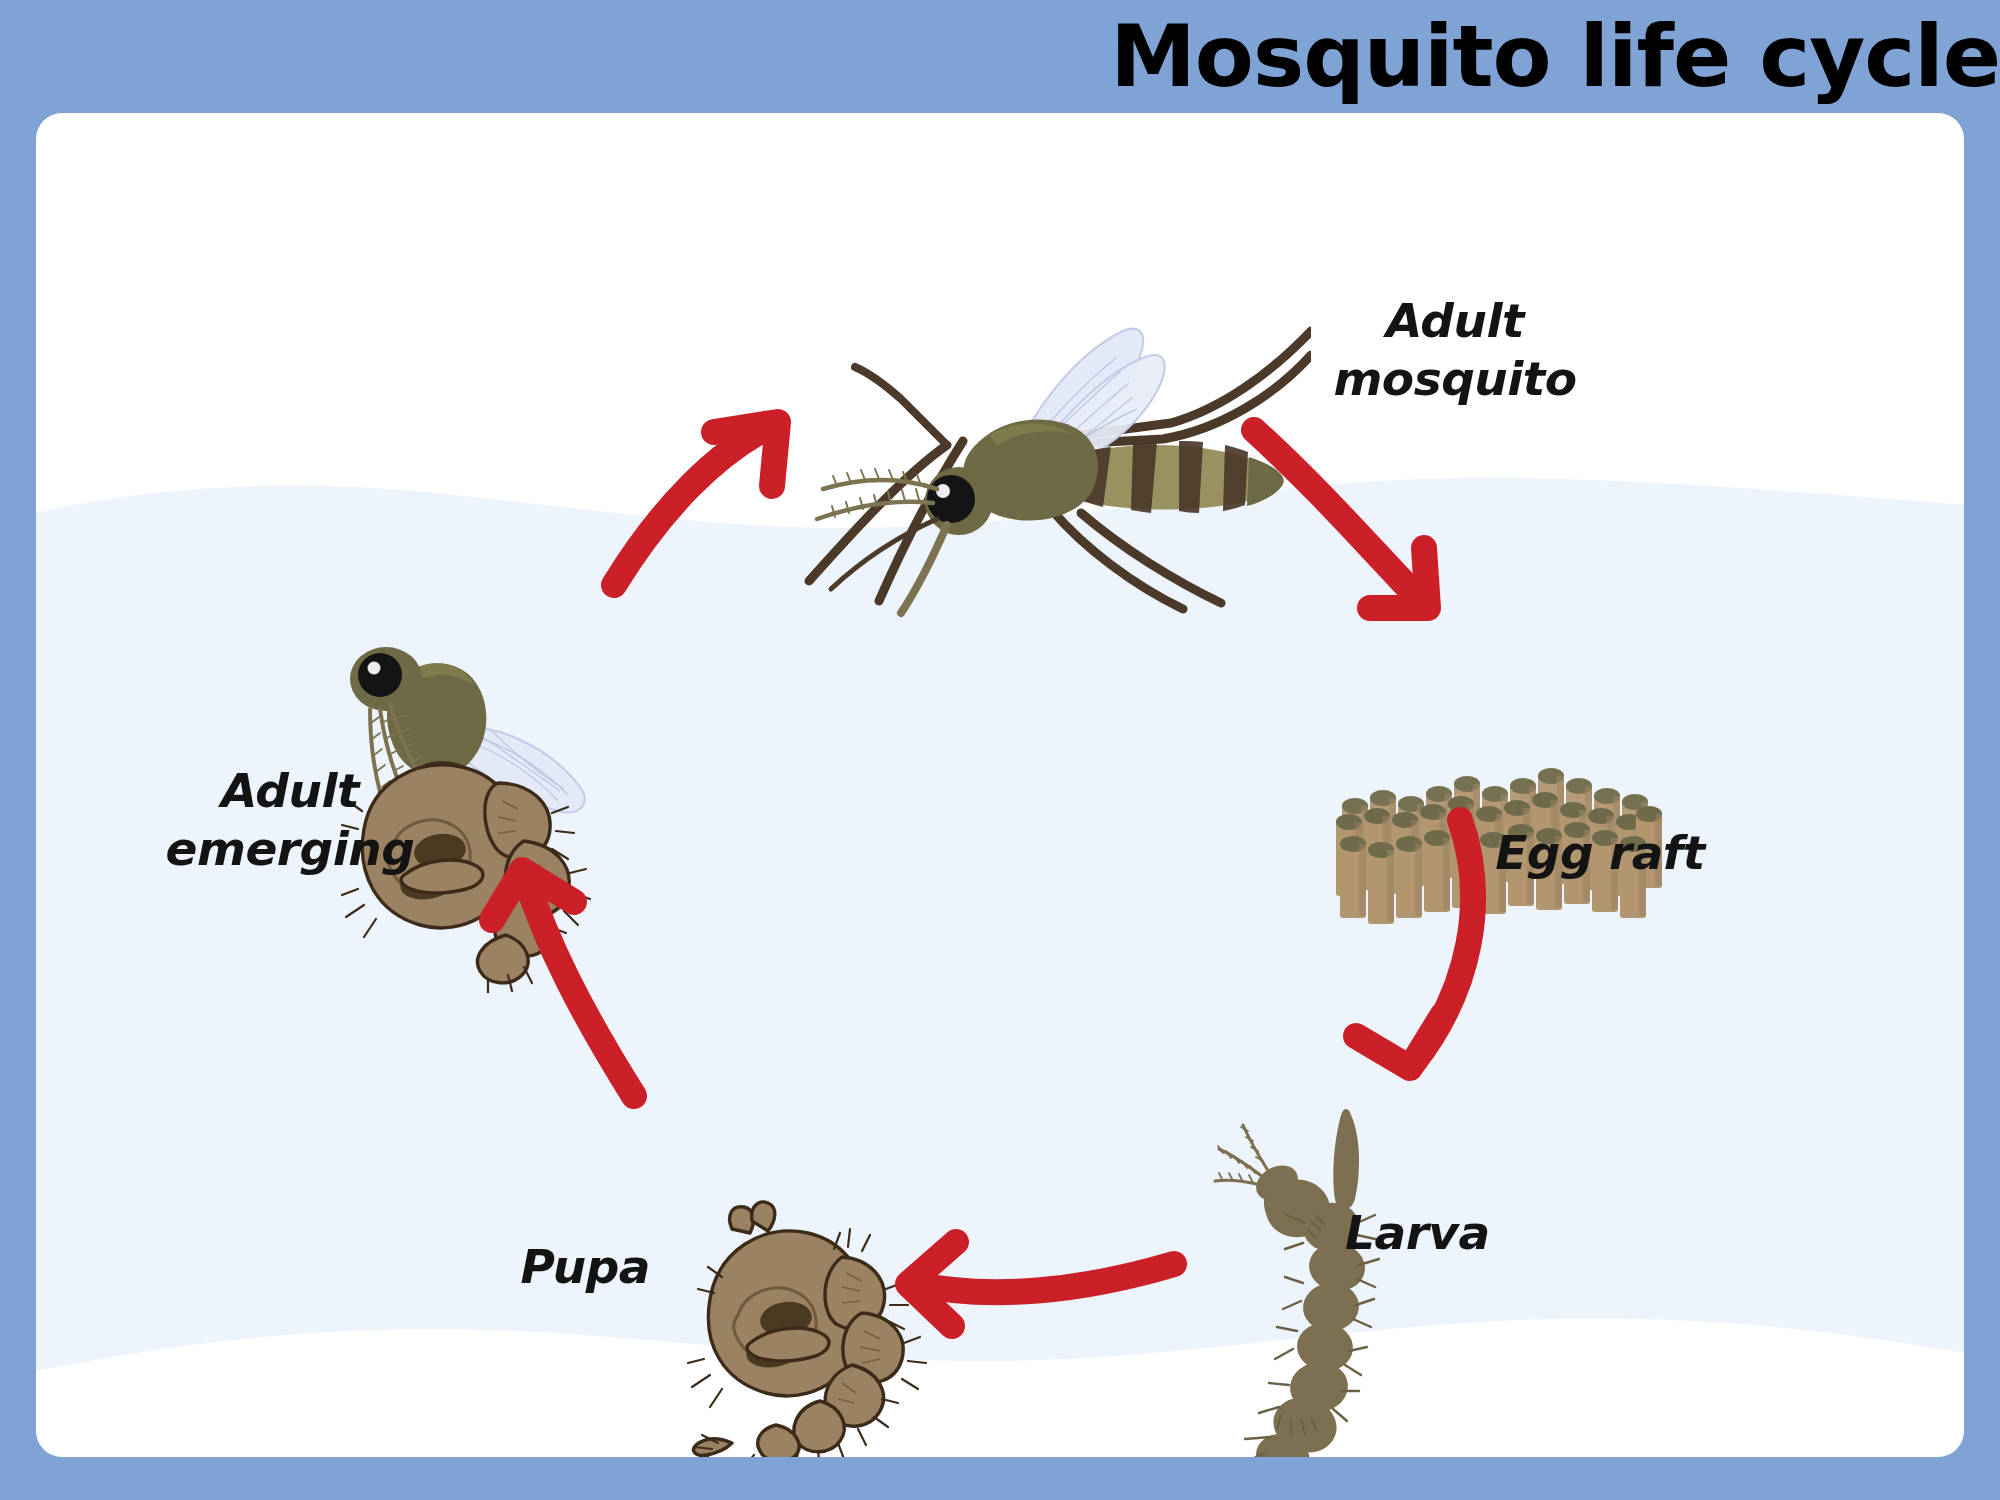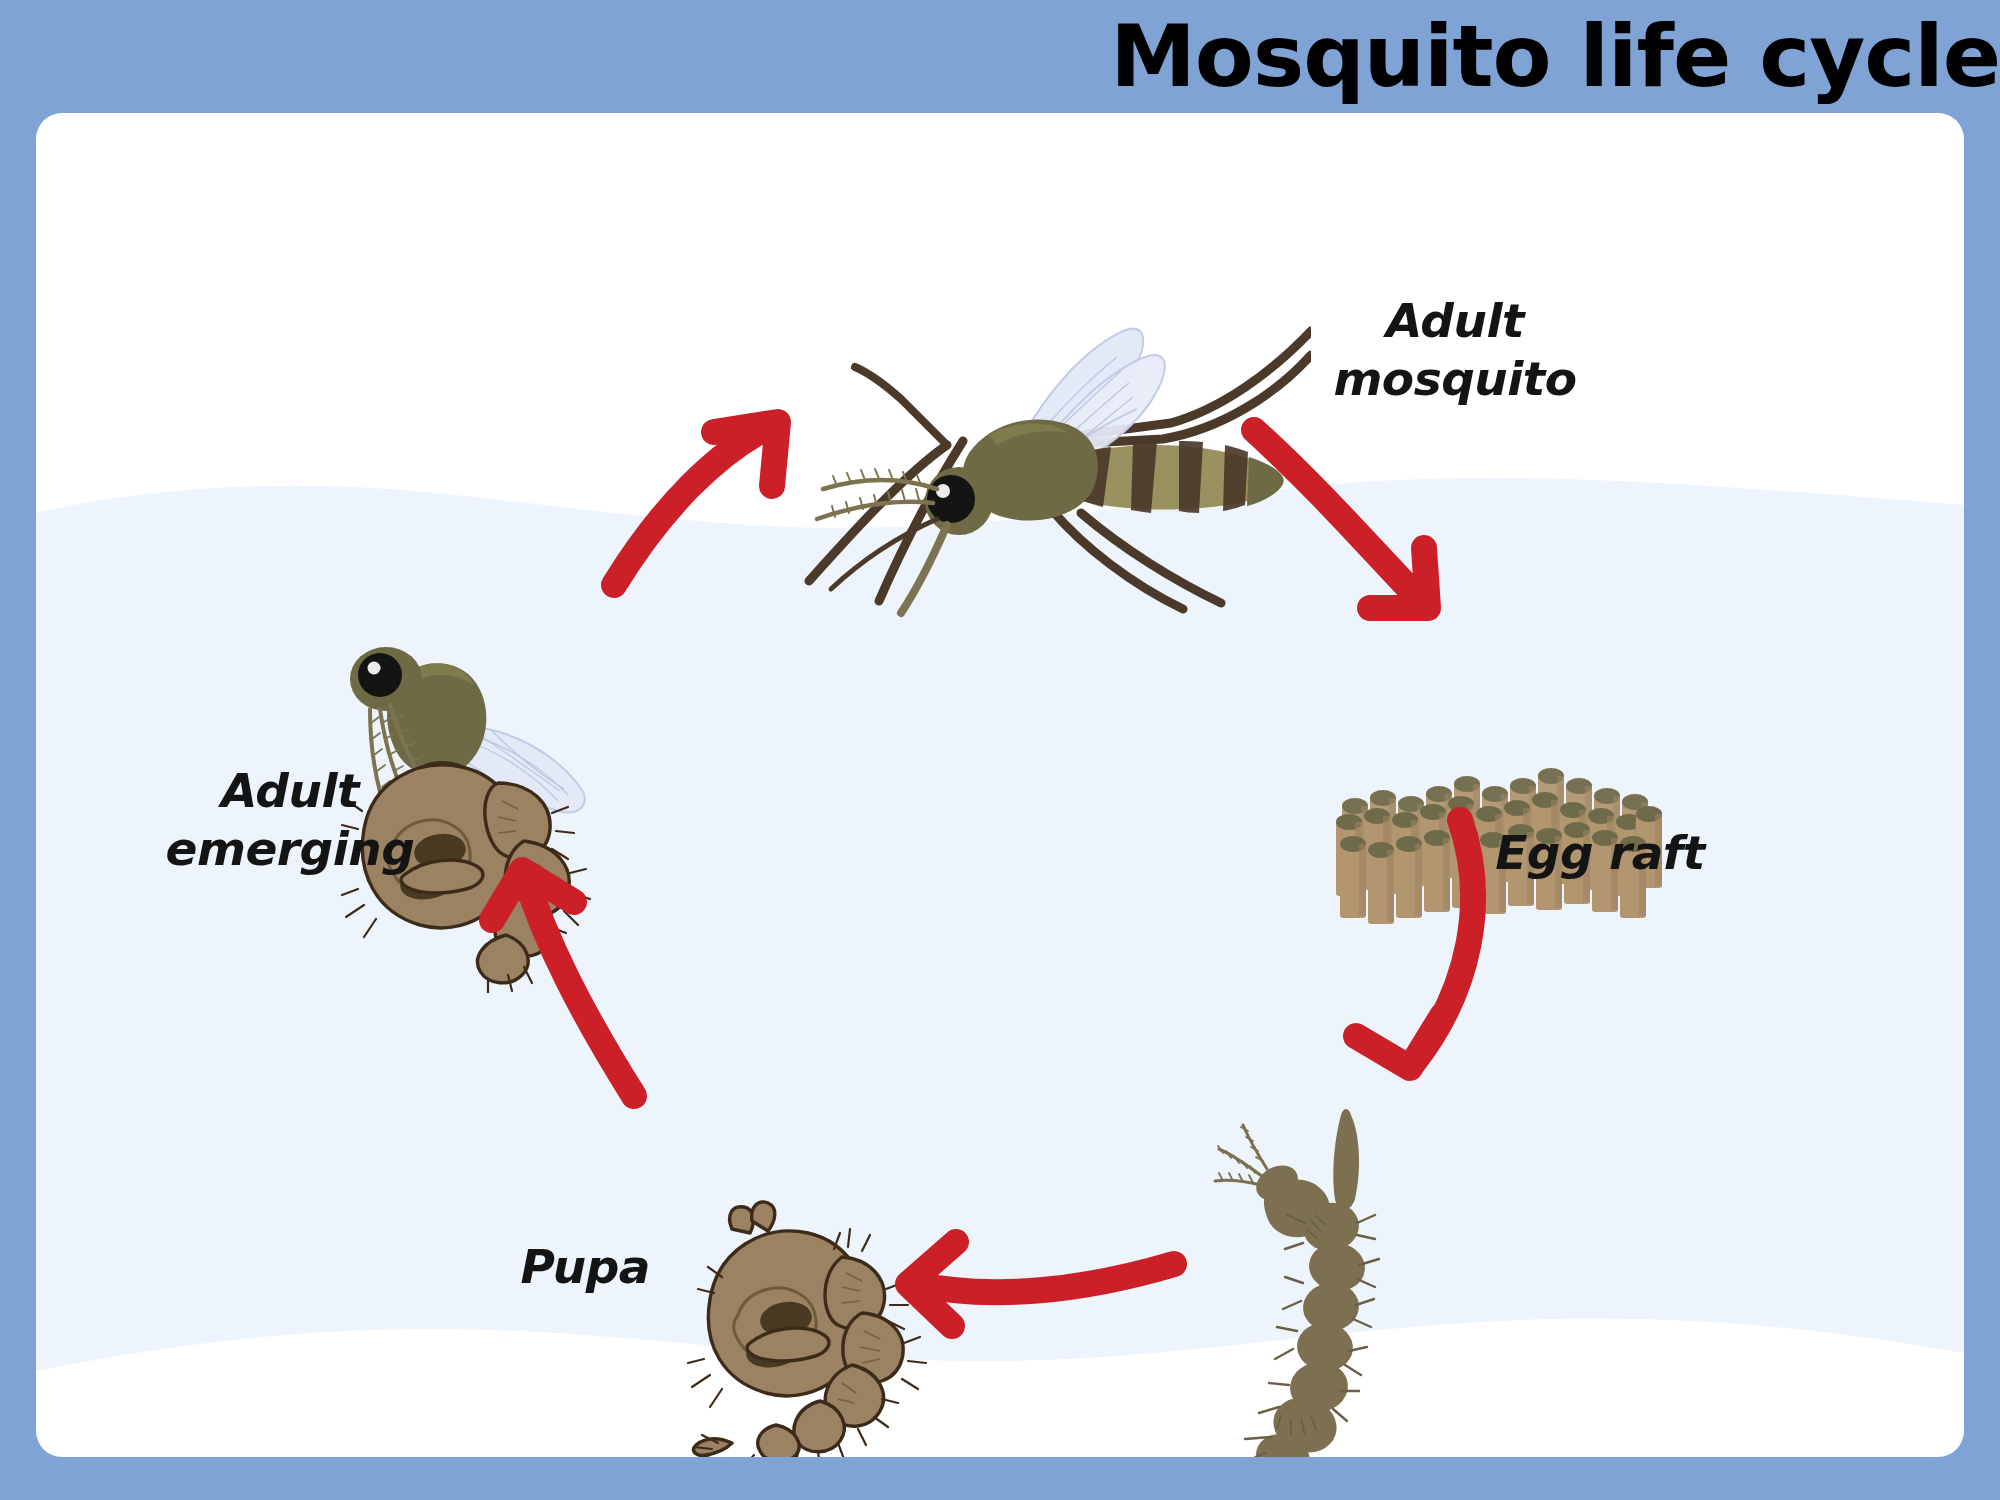--- a/index.html
+++ b/index.html
@@ -414,17 +414,18 @@
         <path d="M634,1096 C580,1010 546,942 525,876"></path>
         <path d="M492,920 L522,870 L574,902"></path>
       </g>
 
     </g>
   </svg>
 
   <div class="label" id="lbl-adult-mosquito">Adult
 mosquito</div>
   <div class="label" id="lbl-egg-raft">Egg raft</div>
+  <div class="label" id="lbl-larva">Larva</div>
   <div class="label" id="lbl-pupa">Pupa</div>
   <div class="label" id="lbl-adult-emerging">Adult
 emerging</div>
 
 </div>
 
 </body></html>

